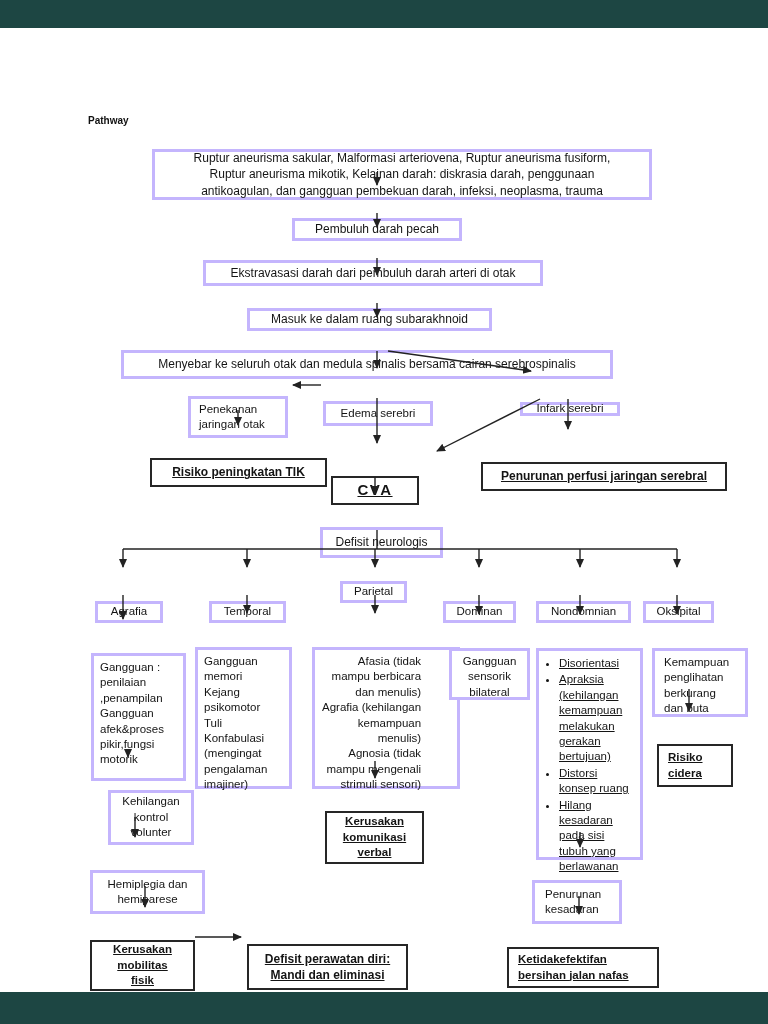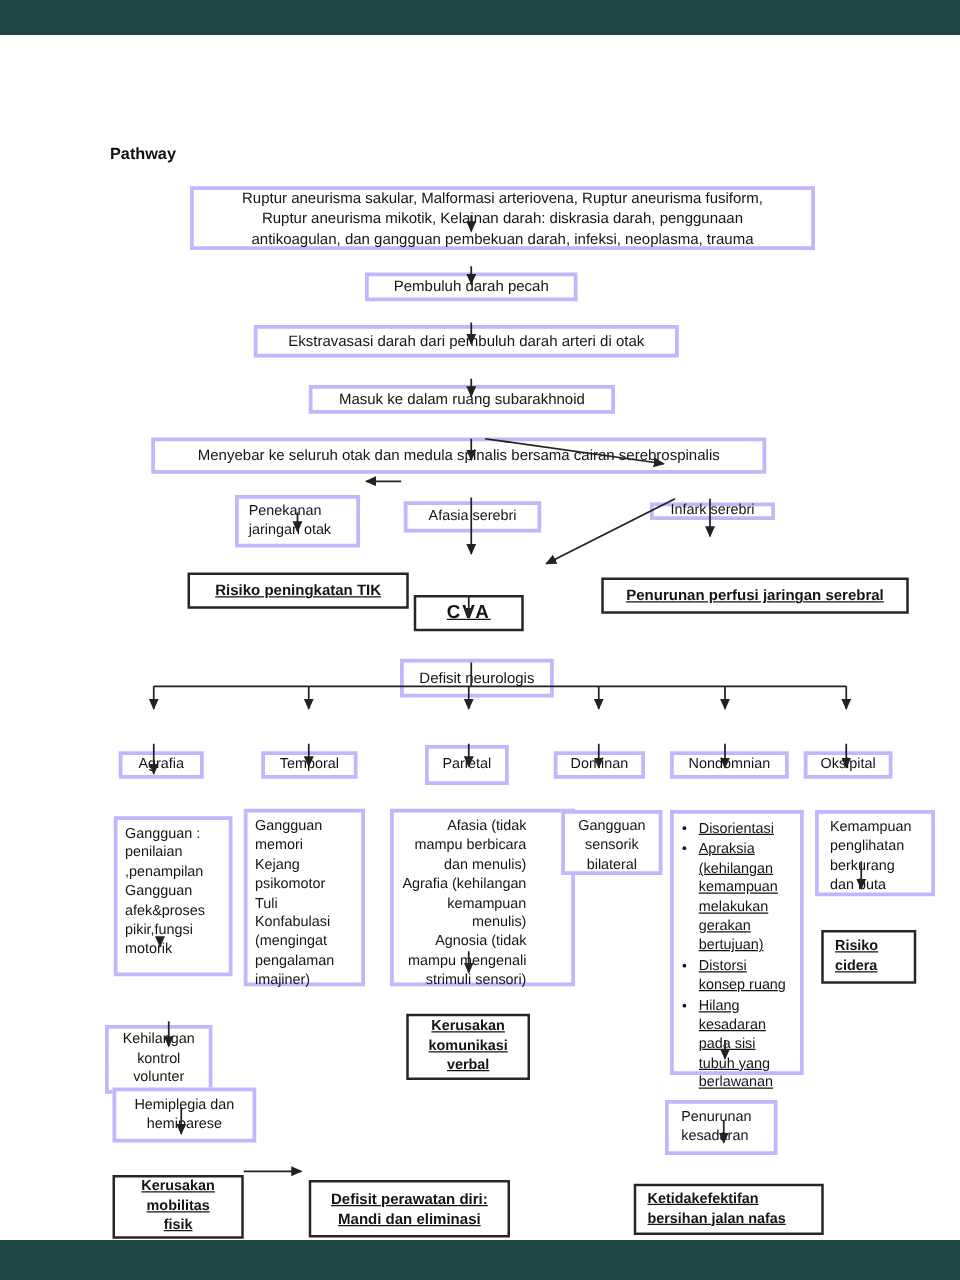--- a/index.html
+++ b/index.html
@@ -2,21 +2,21 @@
 <html><head>
 <meta charset="utf-8">
 <style>
   html,body{margin:0;padding:0;background:#1d4643;}
   .stage{position:relative;width:768px;height:1024px;margin:0 auto;overflow:hidden;
          font-family:"Liberation Sans","DejaVu Sans",sans-serif;background:#1d4643;}
   .page{position:absolute;left:0;top:28px;width:768px;height:964px;background:#ffffff;}
   .bar{position:absolute;left:0;width:768px;}
   .bar.top{top:0;height:28px;}
   .bar.bottom{top:992px;height:32px;}
-  .doc-title{position:absolute;left:88px;top:87px;font-size:13px;font-weight:bold;color:#111;}
+  .doc-title{position:absolute;left:88px;top:87px;font-size:10px;font-weight:bold;color:#111;}
   .node{position:absolute;box-sizing:border-box;background:#fff;border:3px solid #c4b5fd;
         color:#141414;font-size:11.5px;line-height:1.34;display:flex;
         align-items:center;justify-content:center;}
   .node .txt{white-space:pre-line;}
   .ctr{text-align:center;}
   .lft{justify-content:flex-start;text-align:left;}
   .top{align-items:flex-start;}
   .bold{font-weight:bold;text-decoration:underline;}
   .bw2{border-width:2px;border-color:#262626;}
   .fs12{font-size:12px;}
@@ -57,21 +57,21 @@
     <div class="node ctr fs12" style="left:121px;top:322px;width:492px;height:29px;">
         <span class="txt">Menyebar ke seluruh otak dan medula spinalis bersama cairan serebrospinalis</span>
       </div>
 
     <div class="node lft" style="left:188px;top:368px;width:100px;height:42px;padding-left:8px;">
         <span class="txt">Penekanan
 jaringan otak</span>
       </div>
 
     <div class="node ctr" style="left:323px;top:373px;width:110px;height:25px;">
-        <span class="txt">Afasia serebri</span>
+        <span class="txt">Edema serebri</span>
       </div>
 
     <div class="node ctr" style="left:520px;top:374px;width:100px;height:14px;">
         <span class="txt">Infark serebri</span>
       </div>
 
     <div class="node ctr bold bw2 fs12" style="left:150px;top:430px;width:177px;height:29px;">
         <span class="txt">Risiko peningkatan TIK</span>
       </div>
 
@@ -86,21 +86,21 @@
     <div class="node ctr bold bw2 fs12" style="left:481px;top:434px;width:246px;height:29px;">
         <span class="txt">Penurunan perfusi jaringan serebral</span>
       </div>
 
     <div class="node ctr" style="left:95px;top:573px;width:68px;height:22px;">
         <span class="txt">Agrafia</span>
       </div>
     <div class="node ctr" style="left:209px;top:573px;width:77px;height:22px;">
         <span class="txt">Temporal</span>
       </div>
-    <div class="node ctr" style="left:340px;top:568px;width:67px;height:32px;">
+    <div class="node ctr" style="left:340px;top:553px;width:67px;height:22px;">
         <span class="txt">Parietal</span>
       </div>
     <div class="node ctr" style="left:443px;top:573px;width:73px;height:22px;">
         <span class="txt">Dominan</span>
       </div>
     <div class="node ctr" style="left:536px;top:573px;width:95px;height:22px;">
         <span class="txt">Nondomnian</span>
       </div>
     <div class="node ctr" style="left:643px;top:573px;width:71px;height:22px;">
         <span class="txt">Oksipital</span>
@@ -155,21 +155,21 @@
         </ul>
     </div>
 
     <div class="node lft top" style="left:652px;top:620px;width:96px;height:69px;padding:4px 6px 4px 9px;">
         <span class="txt">Kemampuan
 penglihatan
 berkurang
 dan buta</span>
       </div>
 
-    <div class="node ctr" style="left:84px;top:762px;width:86px;height:55px;margin-top:30px;">
+    <div class="node ctr" style="left:108px;top:762px;width:86px;height:55px;">
         <span class="txt">Kehilangan
 kontrol
 volunter</span>
       </div>
 
     <div class="node ctr" style="left:90px;top:842px;width:115px;height:44px;">
         <span class="txt">Hemiplegia dan
 hemiparese</span>
       </div>
 

